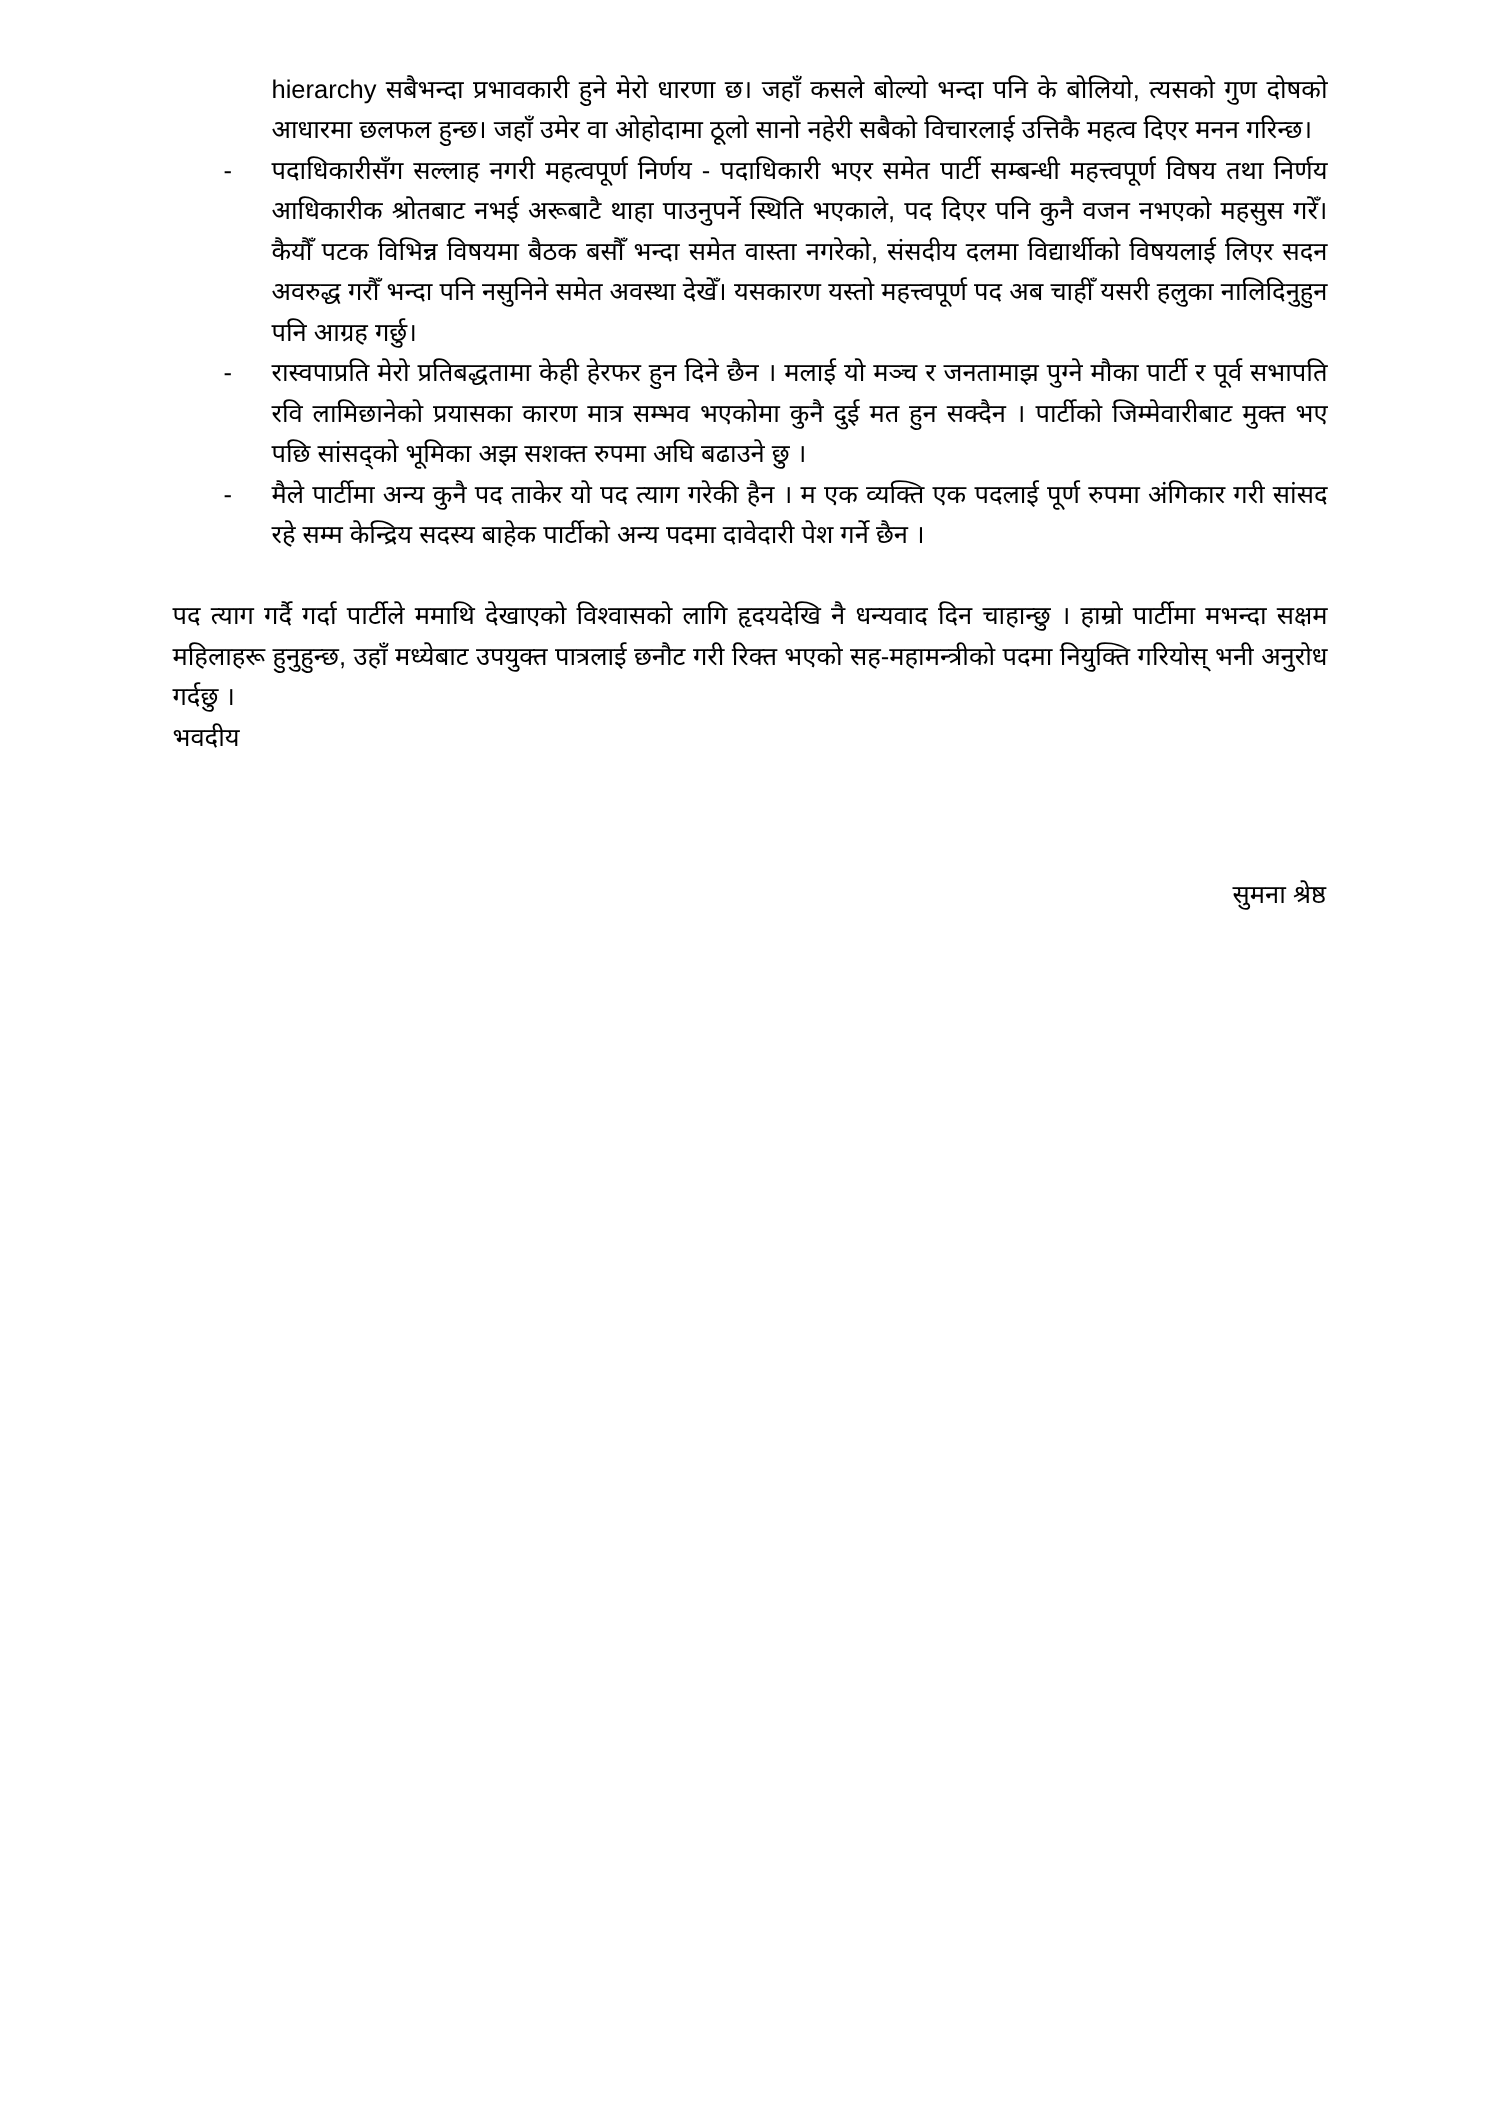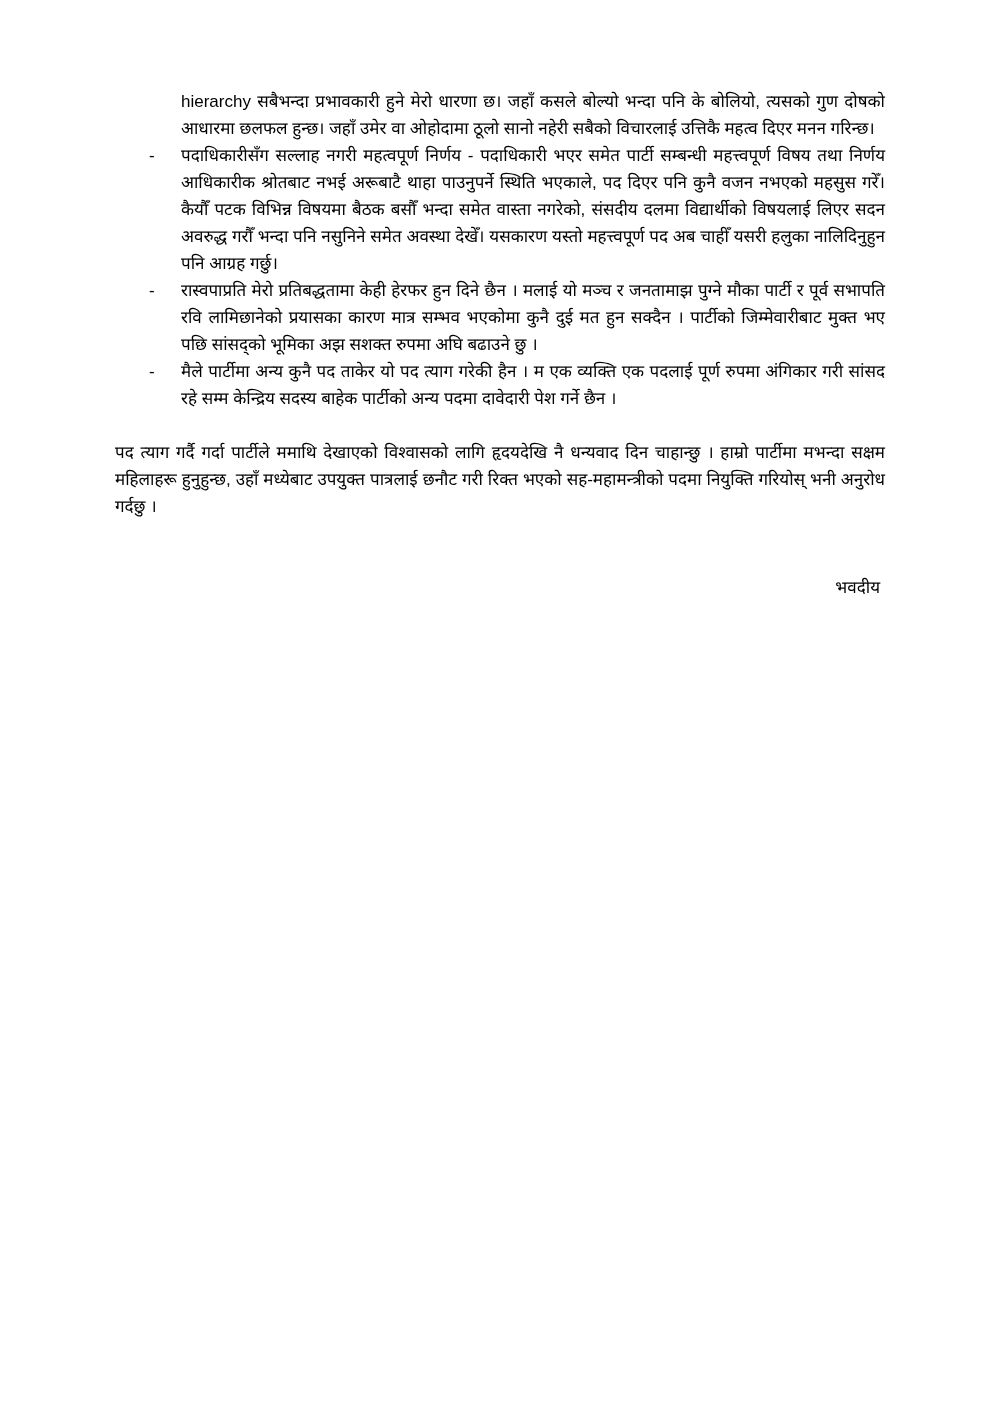--- a/index.html
+++ b/index.html
@@ -14,44 +14,42 @@
     background: #ffffff;
     color: #000000;
     font-family: "Liberation Sans", sans-serif;
     overflow: hidden;
   }
   .content {
     position: absolute;
     left: 115px;
     top: 0;
     width: 770px;
-    padding-top: 88px;
+    padding-top: 46px;
     font-size: 17px;
     line-height: 27px;
     text-align: justify;
   }
   .hang {
     margin-left: 66px;
   }
   .bullet {
     position: relative;
     padding-left: 66px;
   }
   .bullet .dash {
     position: absolute;
     left: 34px;
     top: 0;
   }
   .gap-1 {
     margin-top: 27px;
   }
   .closing {
-    margin-top: 54px;
     margin-right: 5px;
-    text-align: right;
   }
   .signature {
     margin-top: 78px;
     margin-right: 1px;
     text-align: right;
   }
 </style>
 </head>
 <body>
 
@@ -73,15 +71,16 @@
 
     <div class="bullet">
       <span class="dash">-</span>
       <div>मैले पार्टीमा अन्य कुनै पद ताकेर यो पद त्याग गरेकी हैन । म एक व्यक्ति एक पदलाई पूर्ण रुपमा अंगिकार गरी सांसद रहे सम्म केन्द्रिय सदस्य बाहेक पार्टीको अन्य पदमा दावेदारी पेश गर्ने छैन ।</div>
     </div>
 
     <div class="gap-1">पद त्याग गर्दै गर्दा पार्टीले ममाथि देखाएको विश्वासको लागि हृदयदेखि नै धन्यवाद दिन चाहान्छु । हाम्रो पार्टीमा मभन्दा सक्षम महिलाहरू हुनुहुन्छ, उहाँ मध्येबाट उपयुक्त पात्रलाई छनौट गरी रिक्त भएको सह-महामन्त्रीको पदमा नियुक्ति गरियोस् भनी अनुरोध गर्दछु ।</div>
 
     <div class="closing">भवदीय</div>
 
+    <div class="signature">सुमना श्रेष्ठ</div>
 
   </div>
 </div>
 
 </body></html>

